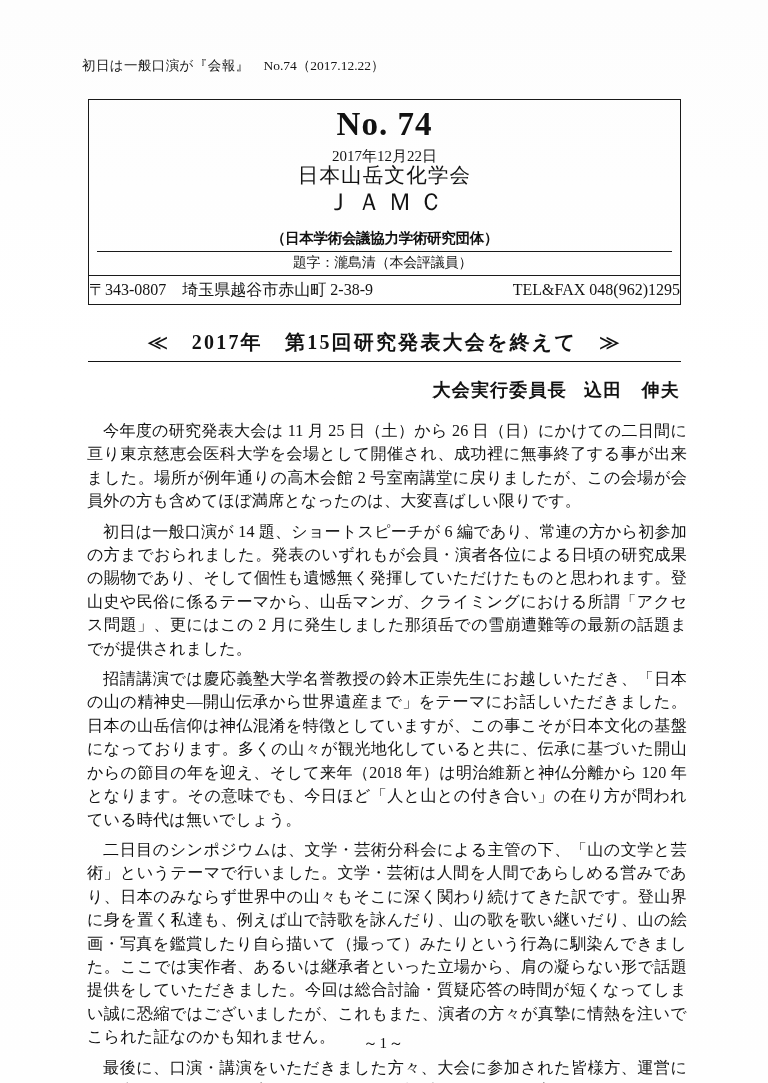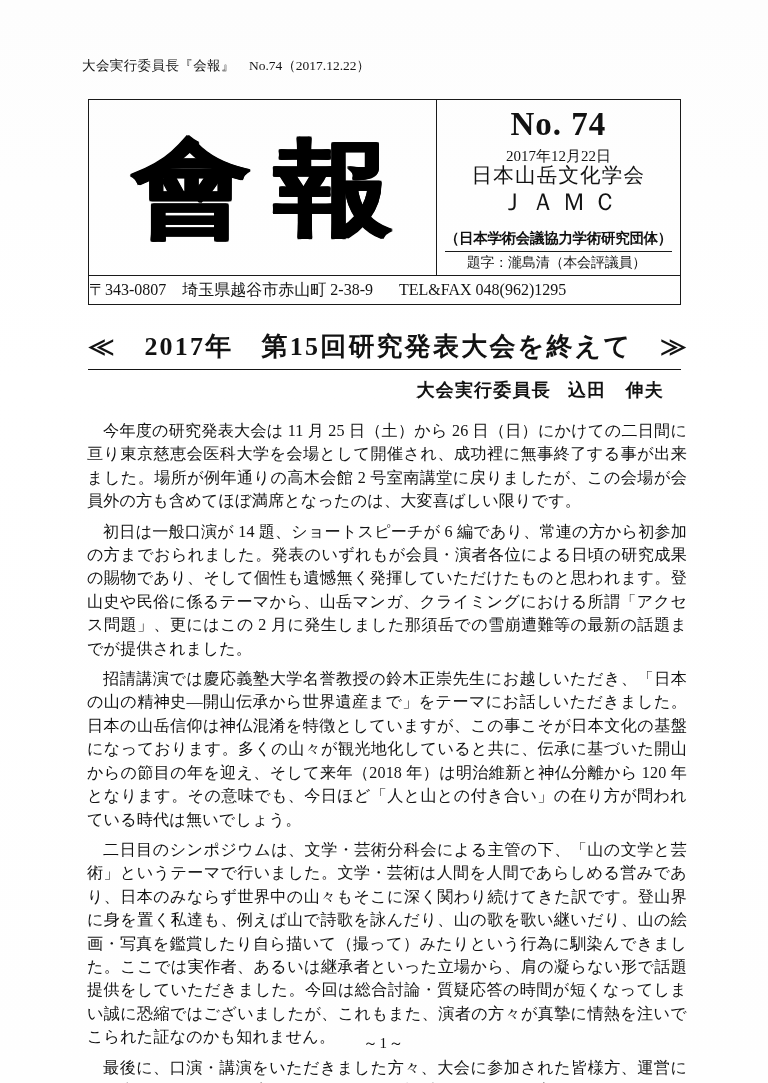--- a/index.html
+++ b/index.html
@@ -147,45 +147,45 @@
     padding: 3px 4px 1px 0;
     letter-spacing: -0.2px;
     white-space: nowrap;
     box-sizing: border-box;
   }
   .masthead-bottom {
     border-top: 1.4px solid #1a1a1a;
     height: 28px;
     display: flex;
     align-items: center;
-    justify-content: flex-start;
+    justify-content: space-between;
     font-size: 16px;
     letter-spacing: 0px;
     white-space: nowrap;
   }
   .addr-tel { margin-left: 26px; font-family: "Liberation Serif", serif; }
 
   
   .article-title {
     position: absolute;
     left: 88px;
     top: 329px;
     width: 593px;
     text-align: center;
-    font-size: 26px;
+    font-size: 20px;
     font-weight: 700;
     letter-spacing: 2.2px;
     white-space: nowrap;
     border-bottom: 1.5px solid #141414;
     padding-bottom: 5px;
   }
 
   .byline {
     position: absolute;
-    right: 104px;
+    right: 88px;
     top: 378px;
     font-size: 18px;
     font-weight: 700;
     letter-spacing: 1.2px;
     white-space: nowrap;
   }
 
   
   .body-text {
     position: absolute;
@@ -213,29 +213,26 @@
     font-size: 15px;
     letter-spacing: 1.5px;
   }
 </style>
 </head>
 <body>
 
 <div class="page">
 
   <div class="running-head">
-    <span>大会実行委員長『会報』</span><span class="rh-no">No.74（2017.12.22）</span>
+    <span>初日は一般口演が『会報』</span><span class="rh-no">No.74（2017.12.22）</span>
   </div>
 
   <div class="masthead">
     <div class="masthead-top">
 
-      <div class="logo-cell">
-        <div class="logo-brush">會報</div>
-      </div>
 
       <div class="info-cell">
         <div class="issue-no">No. 74</div>
         <div class="issue-date">2017年12月22日</div>
         <div class="org-name">日本山岳文化学会</div>
         <div class="org-abbr">ＪＡＭＣ</div>
         <div class="org-sub">（日本学術会議協力学術研究団体）</div>
         <div class="credit-rule"></div>
         <div class="credit">題字：瀧島清（本会評議員）</div>
       </div>

